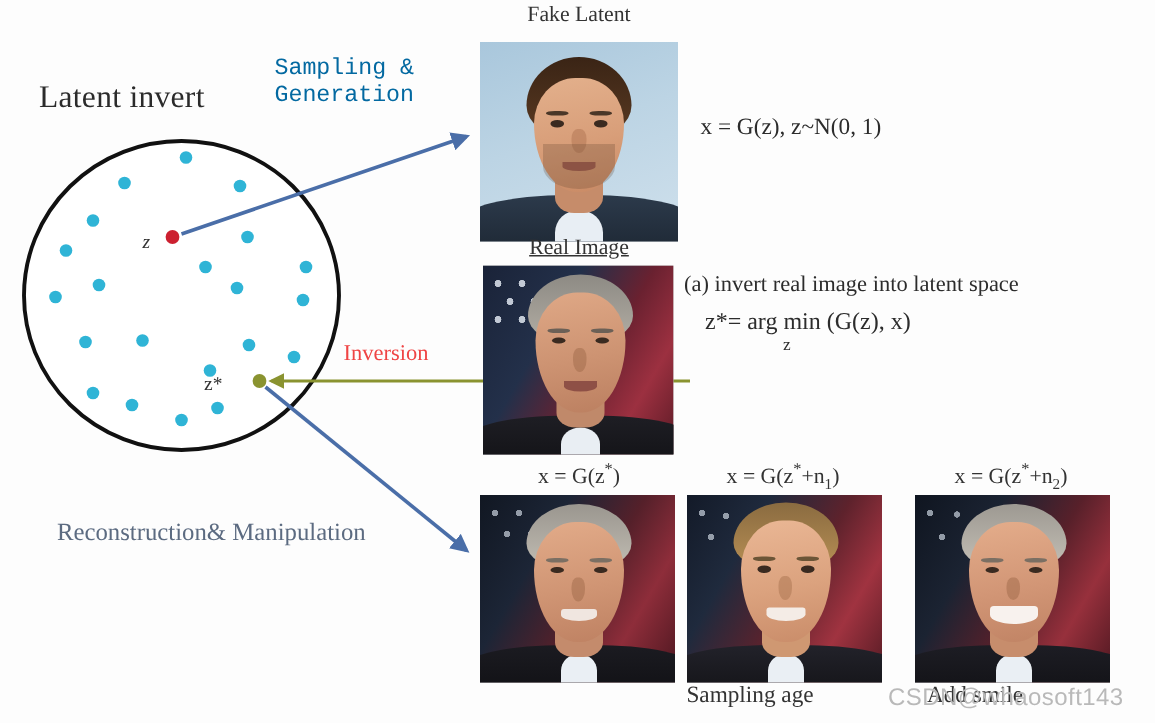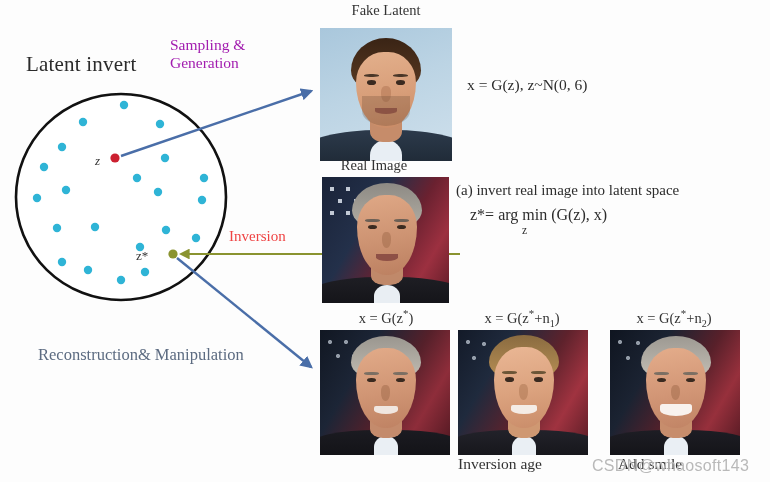--- a/index.html
+++ b/index.html
@@ -10,35 +10,36 @@
   }
   #stage{position:absolute;left:0;top:0;width:770px;height:482px;}
 
   .abs{position:absolute;}
 
   
   .lbl-latent{
     left:26px; top:52px; font-size:21px; color:#2b2b2b; letter-spacing:.2px;
   }
   .lbl-sampling{
-    left:170px; top:36px; font-size:15.5px; color:#a21caf; line-height:18px;
+    left:183px; top:36px; font-size:15.5px; color:#0369a1; line-height:18px;
     width:120px;
+    font-family:Liberation Mono, monospace;
   }
   .lbl-inversion{
     left:229px; top:228px; font-size:15px; color:#ef4444;
   }
   .lbl-recon{
     left:38px; top:345px; font-size:16.5px; color:#5c6b81; white-space:nowrap;
   }
   .lbl-z{ left:95px; top:153px; font-size:13px; color:#333; font-style:italic;}
   .lbl-zstar{ left:136px; top:248px; font-size:13px; color:#333;}
 
   .cap{ position:absolute; font-size:14.5px; color:#333; text-align:center;}
   .cap-fake{ left:320px; top:2px; width:132px;}
-  .cap-real{ left:308px; top:157px; width:132px;}
+  .cap-real{ left:320px; top:157px; width:132px;text-decoration:underline;}
   .cap-a{ left:316px; top:307px; width:140px;}
   .cap-b{ left:452px; top:307px; width:140px;}
   .cap-c{ left:604px; top:307px; width:140px;}
   .cap-dec{ left:430px; top:455px; width:140px; font-size:15.5px;}
   .cap-add{ left:580px; top:455px; width:140px; font-size:15.5px;}
 
   .eq{ position:absolute; color:#2c2c2c; font-size:15.5px;}
   .eq1{ left:467px; top:76px; }
   .eq-a{ left:456px; top:182px; font-size:15px;}
   .eq-z{ left:470px; top:206px; font-size:16px;}
@@ -160,21 +161,21 @@
 
     <div class="nose" style="left:61px;top:58px;width:10px;height:16px;background:rgba(175,115,82,.5);"></div>
 
     <div class="mouth" style="left:55px;top:80px;width:22px;height:6px;background:#9c5a4c;"></div>
 
     <div style="position:absolute;left:42px;top:68px;width:48px;height:30px;
          border-radius:0 0 50% 50%;background:rgba(90,62,45,.25);"></div>
   </div>
 
   <div class="eq eq1">
-    x = G(z), z~N(0, 6)
+    x = G(z), z~N(0, 1)
   </div>
 
   <div class="cap cap-real">Real Image</div>
 
   <div class="photo" style="left:322px;top:177px;width:127px;height:126px;">
     <div class="bg" style="background:linear-gradient(120deg,#1a2338 0%,#23304a 34%,#6a2130 58%,#9c3040 78%,#5a1a25 100%);"></div>
 
     <div style="position:absolute;left:2px;top:4px;width:42px;height:48px;
          background:
           radial-gradient(circle at 8px 8px,#dfe6ef 2.2px,transparent 2.4px),
@@ -278,18 +279,18 @@
     <div class="face" style="left:36px;top:18px;width:60px;height:80px;
          background:linear-gradient(170deg,#e4ad8b 0%,#d29676 55%,#c08364 100%);"></div>
     <div class="brow" style="left:44px;top:42px;width:15px;height:3.2px;background:#7b6f63;"></div>
     <div class="brow" style="left:73px;top:42px;width:15px;height:3.2px;background:#7b6f63;"></div>
     <div class="eye" style="left:47px;top:48px;width:9px;height:4px;"></div>
     <div class="eye" style="left:76px;top:48px;width:9px;height:4px;"></div>
     <div class="nose" style="left:61px;top:55px;width:9px;height:15px;background:rgba(160,105,74,.5);"></div>
     <div class="mouth" style="left:50px;top:74px;width:32px;height:12px;background:#f8f2ee;border-radius:3px 3px 60% 60%;"></div>
   </div>
 
-  <div class="cap cap-dec">Inversion age</div>
+  <div class="cap cap-dec">Sampling age</div>
   <div class="cap cap-add">Add smile</div>
 
   <div class="watermark">CSDN@whaosoft143</div>
 
 </div>
 
 </body></html>

